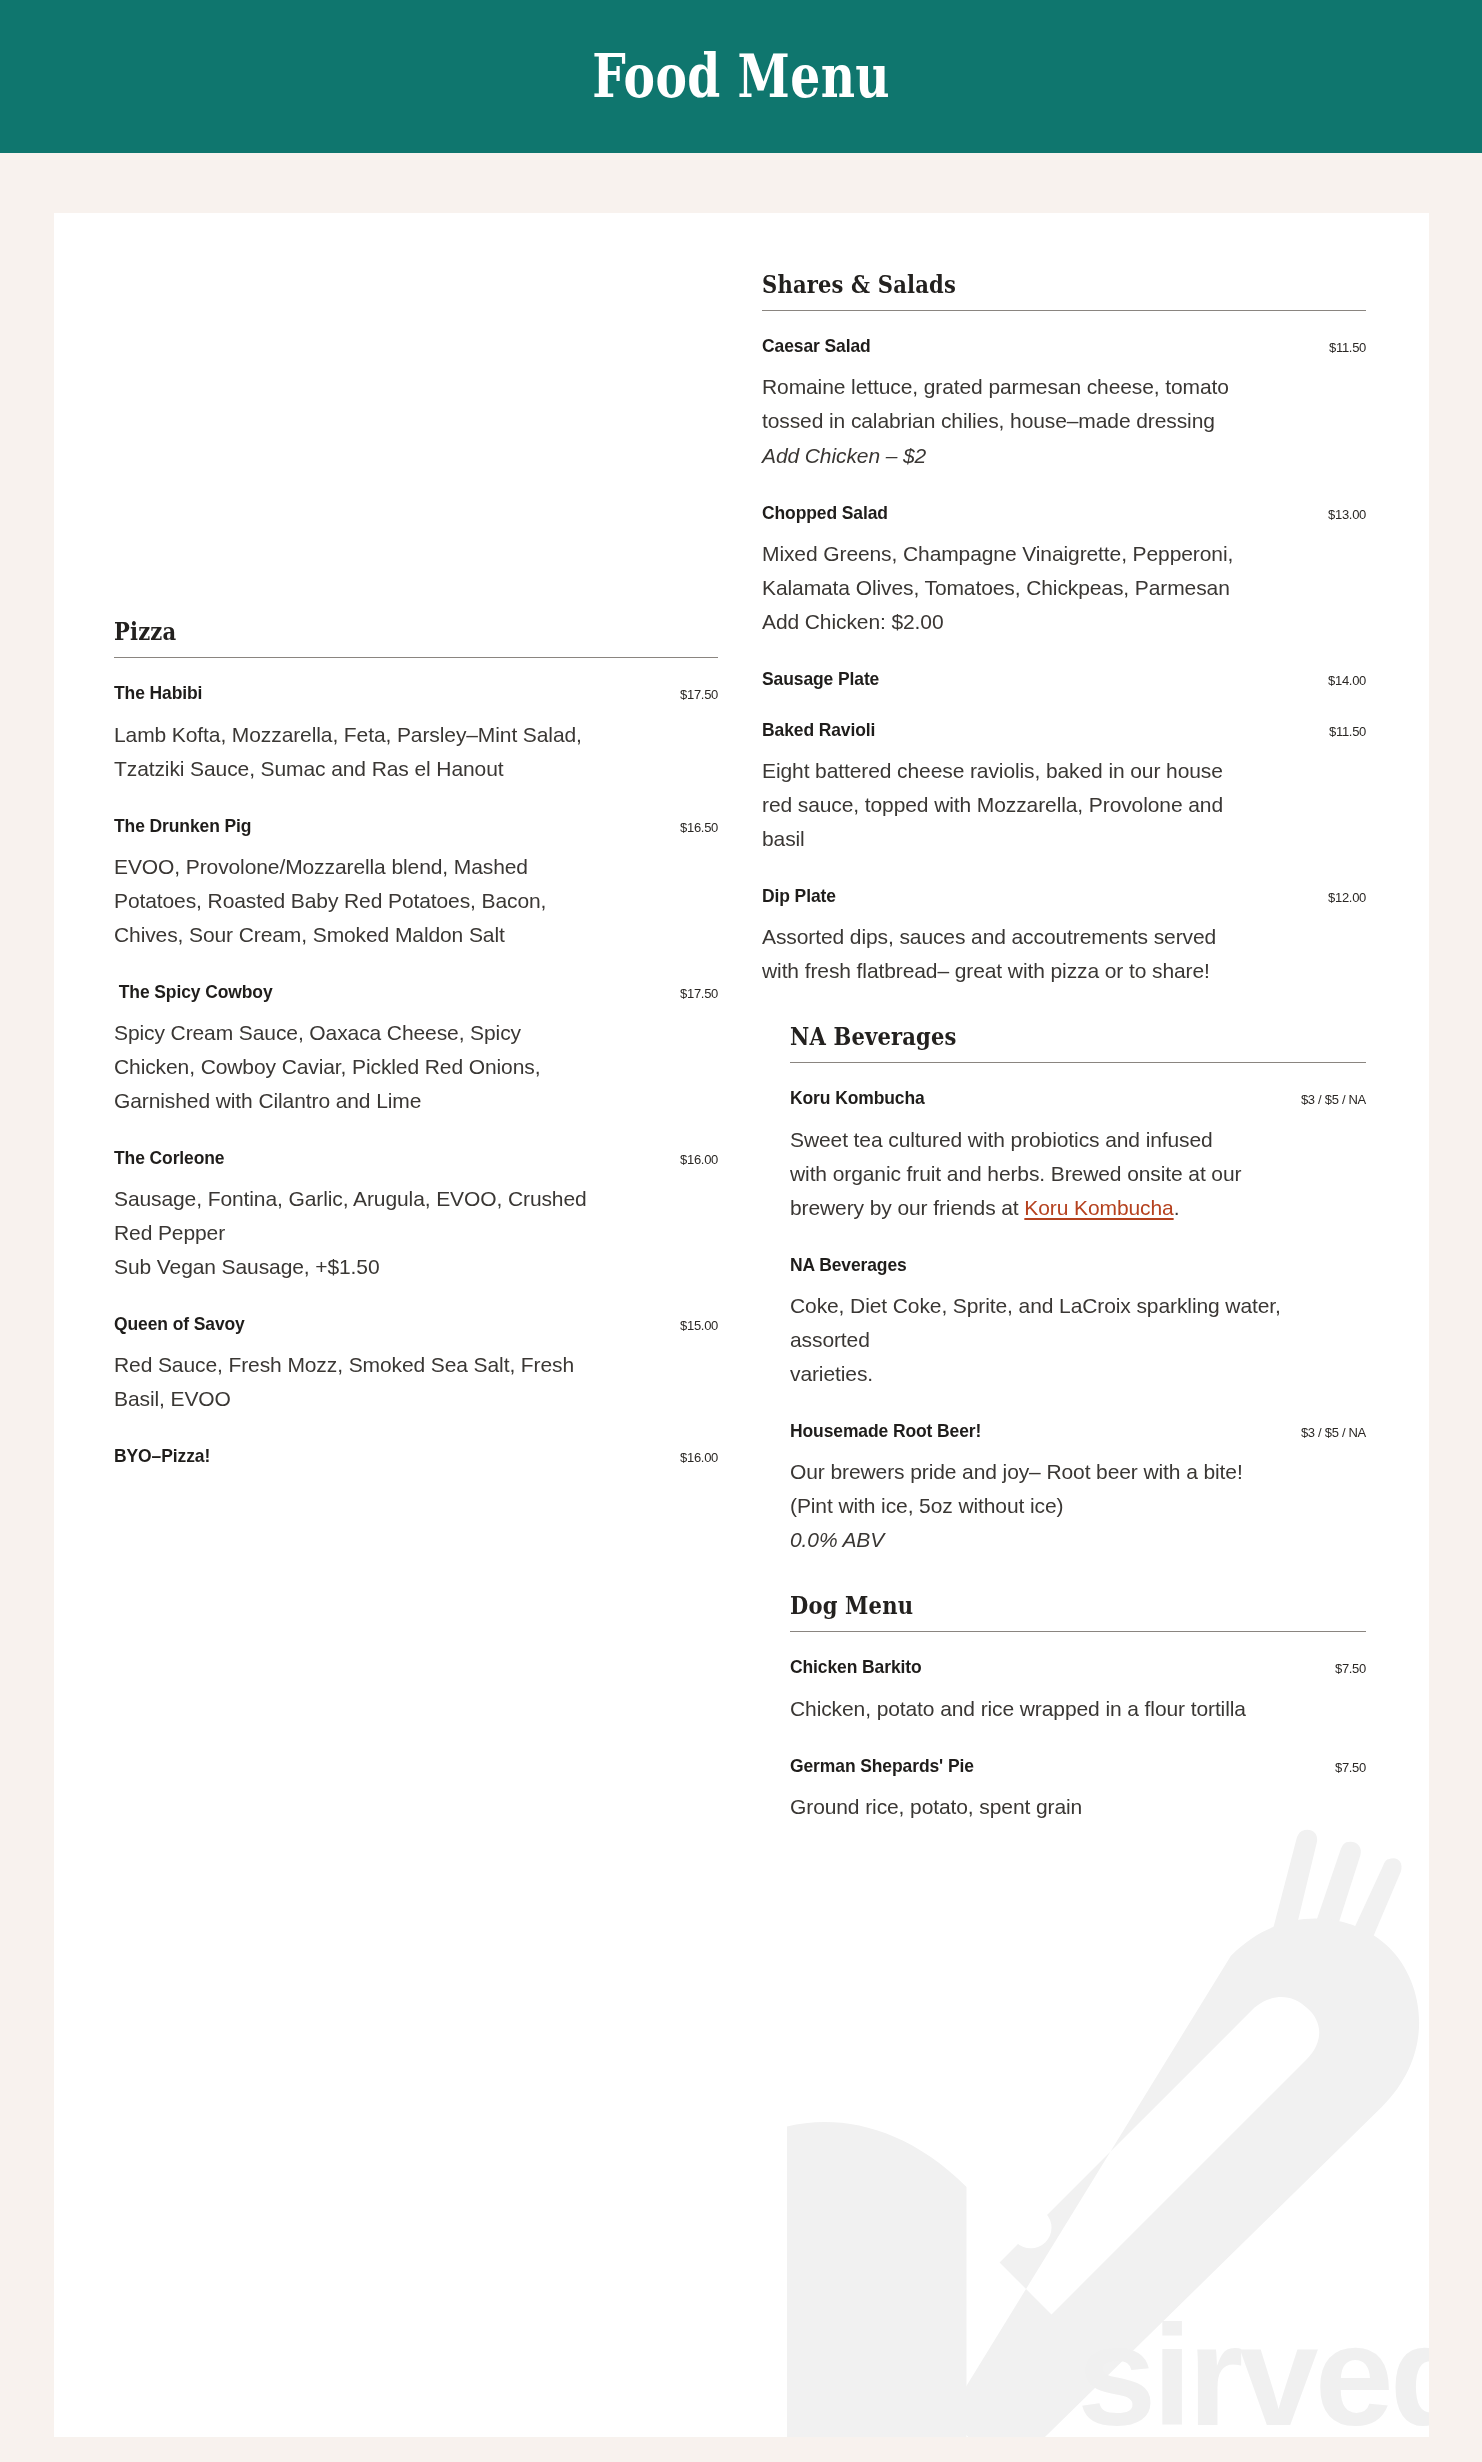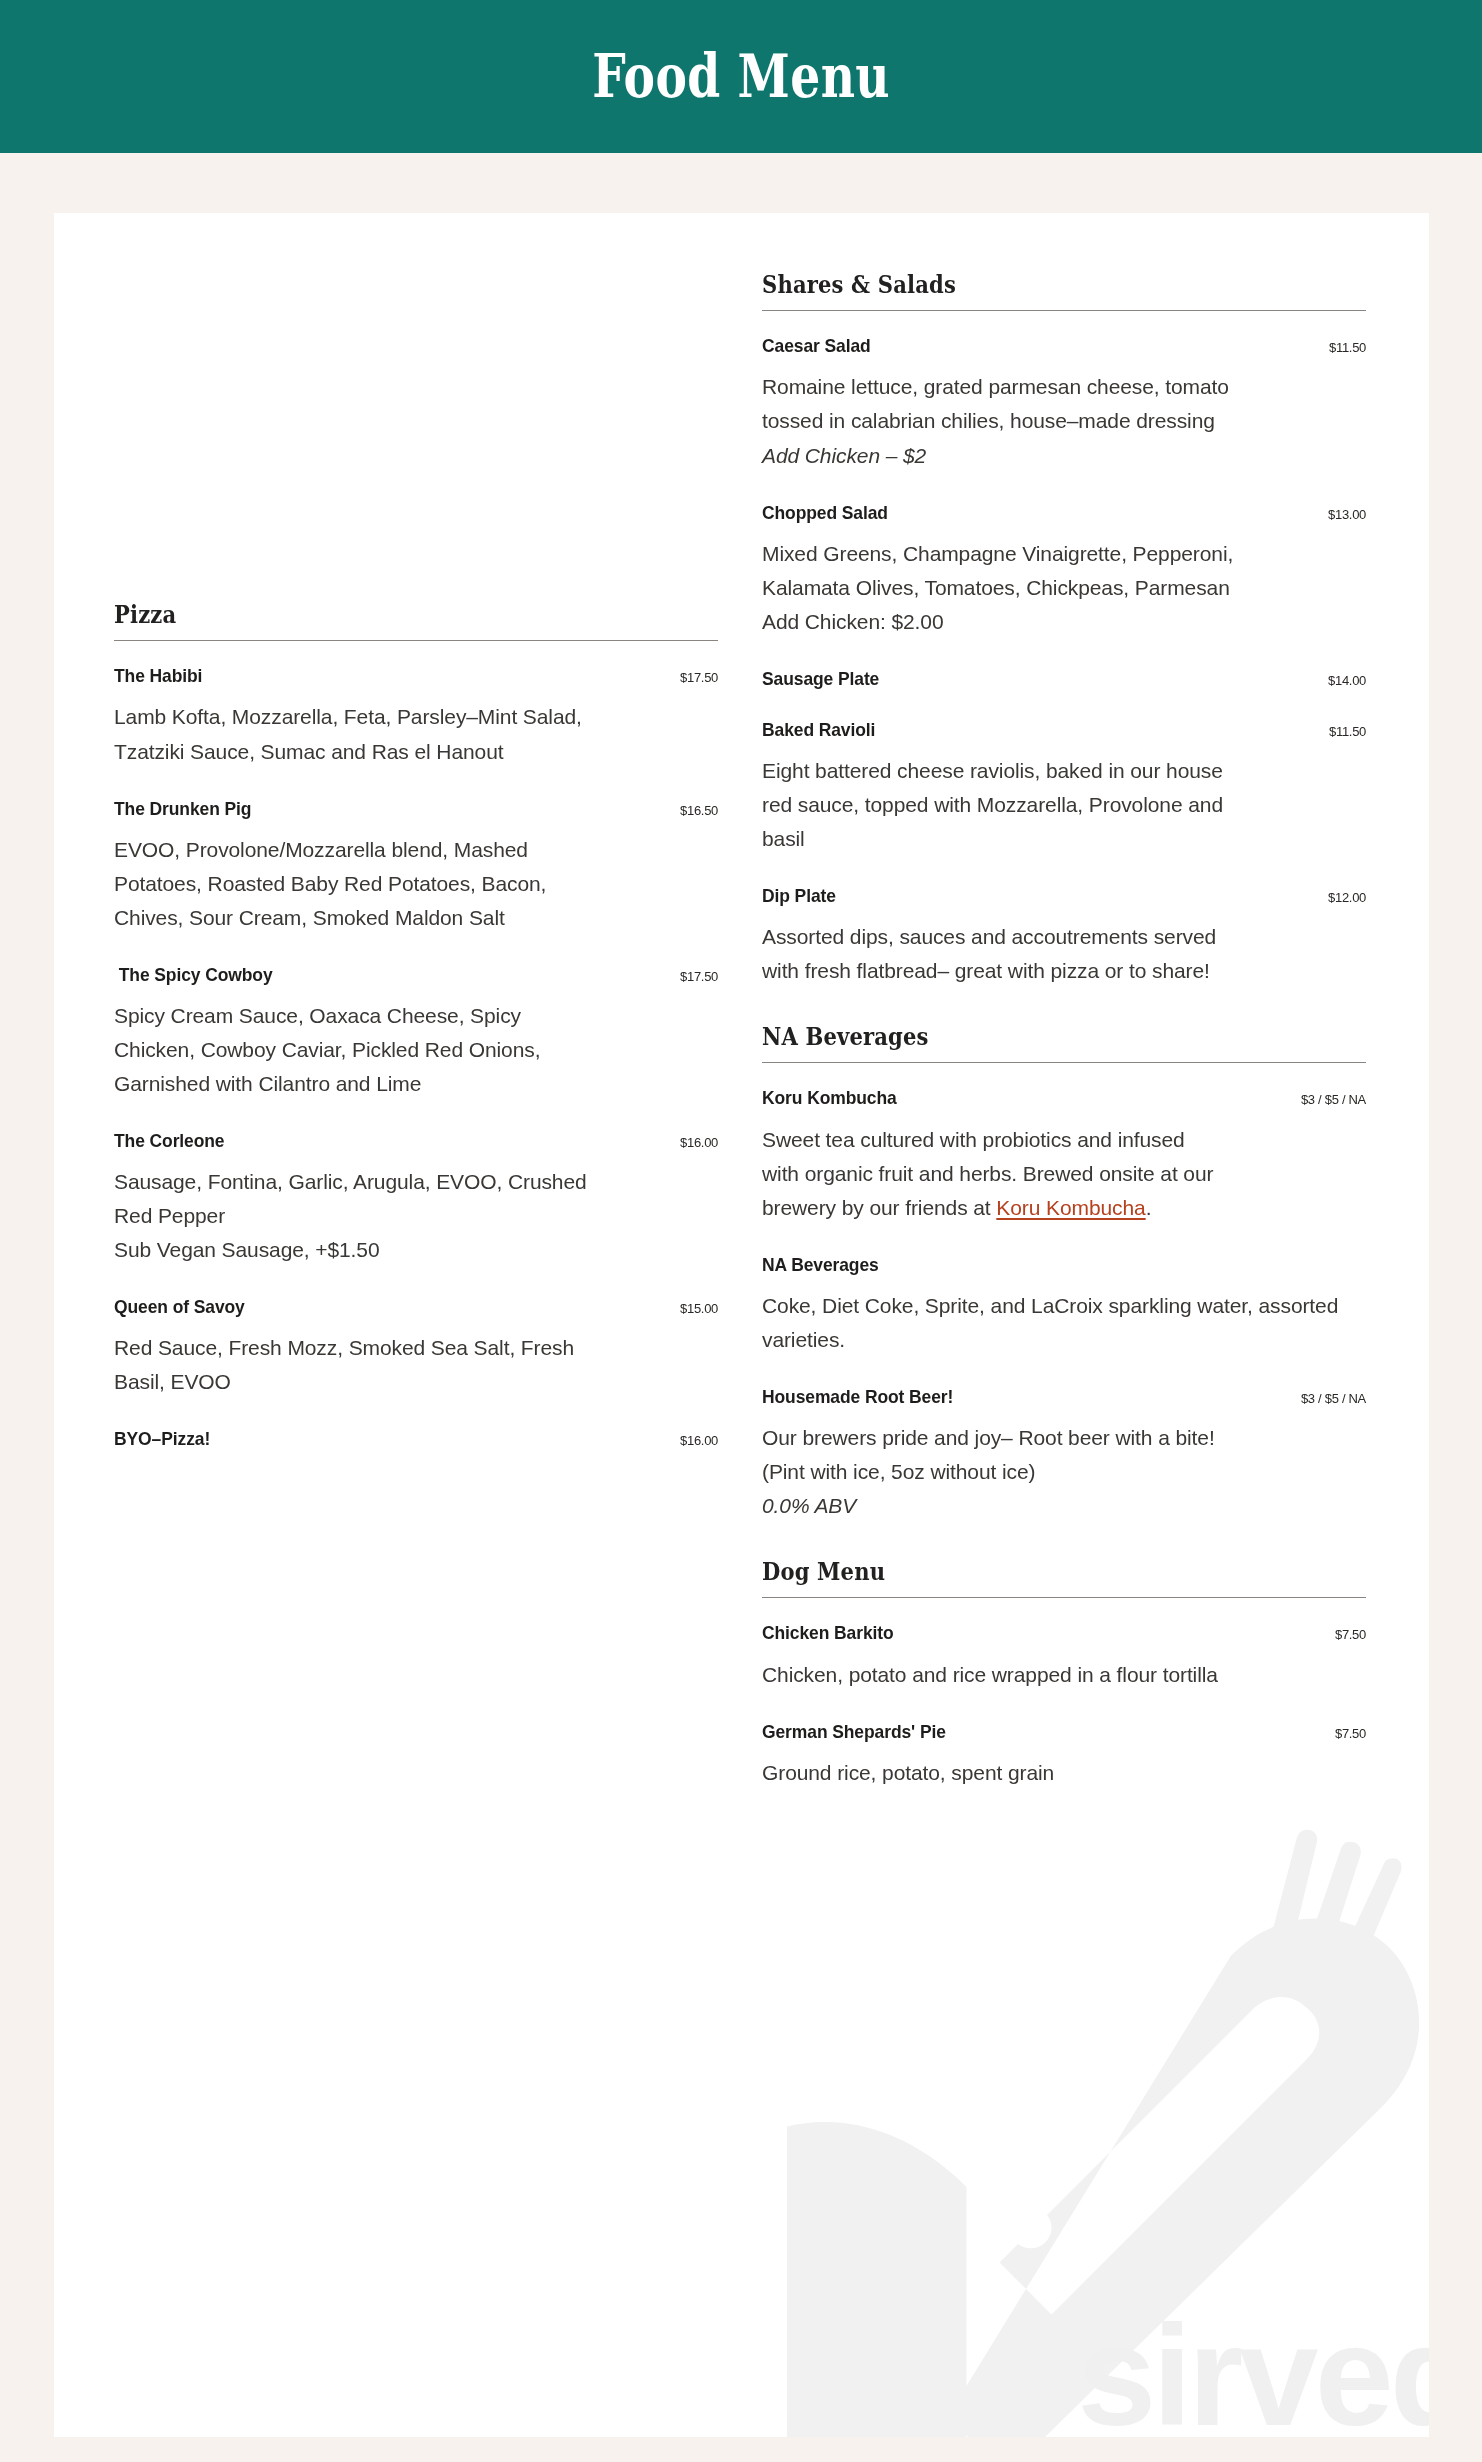--- a/index.html
+++ b/index.html
@@ -77,21 +77,21 @@
     position: relative;
     z-index: 2;
     display: flex;
     gap: 44px;
     align-items: center;
   }
   .column { width: 604px; flex: 0 0 604px; }
 
   
   .section { margin-bottom: 3.8px; }
-  .section + .section { margin-top: 34px; }
+  .section + .section { margin-top: 34px; margin-left: 28px; }
 
   .section-title {
     font-family: "DejaVu Serif", "Liberation Serif", serif;
     font-weight: 700;
     font-size: 24.5px;
     color: #23211f;
     transform: scaleX(0.86);
     transform-origin: left center;
     line-height: 1.2;
     margin-bottom: 10.4px;

